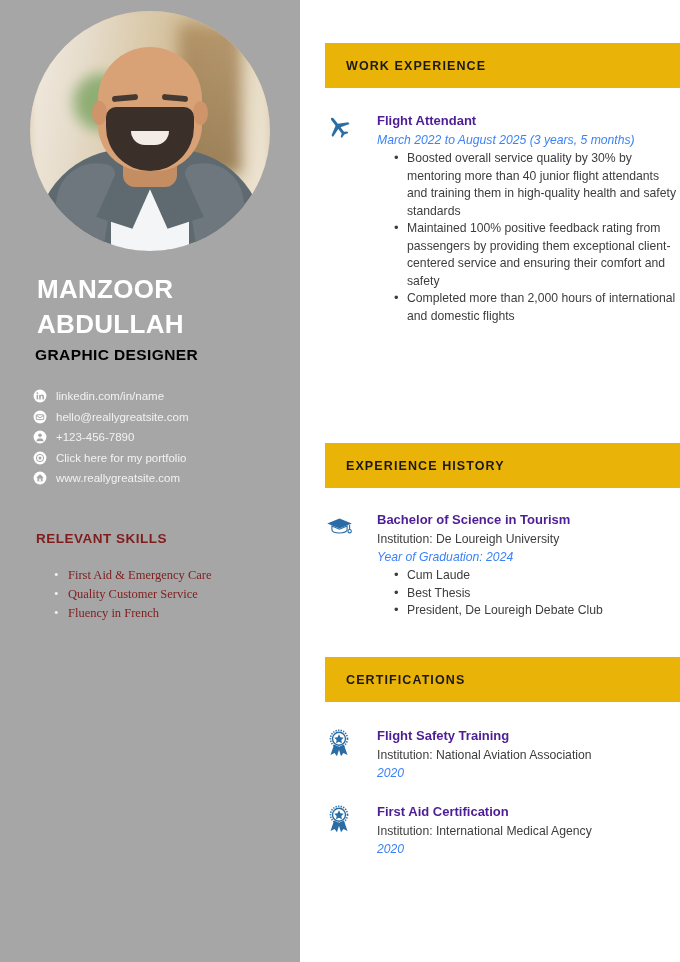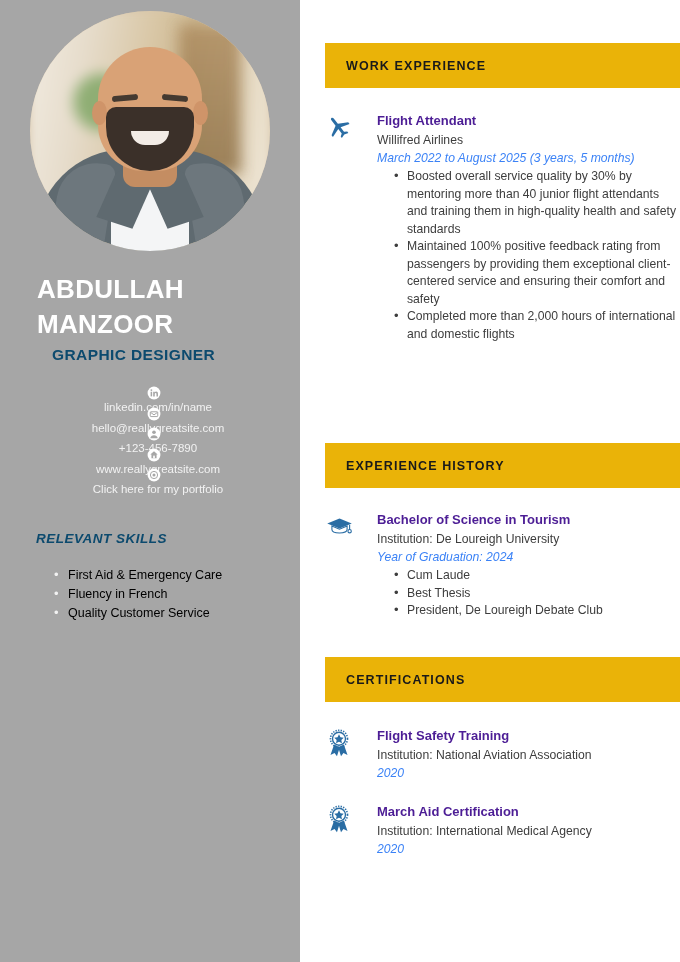--- a/index.html
+++ b/index.html
@@ -147,73 +147,72 @@
     left: 37px; top: 272px;
     width: 250px;
     color: #ffffff;
     font-size: 26px;
     font-weight: bold;
     line-height: 35px;
     letter-spacing: .3px;
   }
   .role {
     position: absolute;
-    left: 52px; top: 346px;
-    color: #0c4a6e;
+    left: 35px; top: 346px;
+    color: #000000;
     font-size: 15.5px;
     font-weight: bold;
     letter-spacing: .4px;
   }
 
   .contacts {
     position: absolute;
     left: 33px; top: 386px;
     width: 250px;
   }
   .contact-row {
     display: flex;
     align-items: center;
     height: 20.5px;
     margin-bottom: 0px;
-    flex-direction: column;
   }
   .c-icon {
     width: 14px; height: 14px;
     flex: 0 0 14px;
     margin-right: 9px;
     display: block;
   }
   .contact-text {
     color: #f2f2f2;
     font-size: 11.5px;
     line-height: 14px;
     white-space: nowrap;
   }
 
   .skills-title {
     position: absolute;
     left: 36px; top: 531px;
-    color: #0c4a6e;
+    color: #7f1d1d;
     font-size: 13.5px;
     font-weight: bold;
     letter-spacing: .5px;
-    font-style: italic;
   }
   .skills-list {
     position: absolute;
     left: 52px; top: 566px;
     width: 230px;
     list-style: none;
   }
   .skills-list li {
     position: relative;
-    color: #000000;
+    color: #7f1d1d;
     font-size: 12.5px;
     line-height: 19px;
     padding-left: 16px;
+    font-family: Liberation Serif, serif;
   }
   .skills-list li::before {
     content: "\2022";
     position: absolute; left: 2px; top: -1px;
     font-size: 13px;
     color: #f2f2f2;
   }
 
   
   .main {
@@ -313,22 +312,22 @@
           <div class="eye-l"></div>
           <div class="eye-r"></div>
           <div class="nose"></div>
           <div class="beard"></div>
           <div class="mouth"></div>
         </div>
       </div>
     </div>
 
     <div class="name">
+      <div>MANZOOR</div>
       <div>ABDULLAH</div>
-      <div>MANZOOR</div>
     </div>
 
     <div class="role">GRAPHIC DESIGNER</div>
 
     <div class="contacts">
 
       <div class="contact-row">
         <svg class="c-icon" viewBox="0 0 24 24">
           <circle cx="12" cy="12" r="11" fill="#ffffff"></circle>
           <rect x="6.2" y="9.8" width="2.6" height="8" fill="#a6a6a6"></rect>
@@ -352,63 +351,62 @@
           <circle cx="12" cy="12" r="11" fill="#ffffff"></circle>
           <circle cx="12" cy="9" r="3.1" fill="#a6a6a6"></circle>
           <path d="M5.6 19.4c.5-3.4 3.2-5.3 6.4-5.3s5.9 1.9 6.4 5.3z" fill="#a6a6a6"></path>
         </svg>
         <span class="contact-text">+123-456-7890</span>
       </div>
 
       <div class="contact-row">
         <svg class="c-icon" viewBox="0 0 24 24">
           <circle cx="12" cy="12" r="11" fill="#ffffff"></circle>
-          <path d="M12 5.6l6.3 5.6h-1.9v6.4H7.6v-6.4H5.7z" fill="#a6a6a6"></path>
-          <rect x="10.6" y="13.1" width="2.8" height="4.5" fill="#ffffff"></rect>
-        </svg>
-        <span class="contact-text">www.reallygreatsite.com</span>
+          <circle cx="12" cy="12" r="6.2" fill="none" stroke="#a6a6a6" stroke-width="1.7"></circle>
+          <circle cx="12" cy="12" r="2.6" fill="#a6a6a6"></circle>
+        </svg>
+        <span class="contact-text">Click here for my portfolio</span>
       </div>
 
       <div class="contact-row">
         <svg class="c-icon" viewBox="0 0 24 24">
           <circle cx="12" cy="12" r="11" fill="#ffffff"></circle>
-          <circle cx="12" cy="12" r="6.2" fill="none" stroke="#a6a6a6" stroke-width="1.7"></circle>
-          <circle cx="12" cy="12" r="2.6" fill="#a6a6a6"></circle>
-        </svg>
-        <span class="contact-text">Click here for my portfolio</span>
+          <path d="M12 5.6l6.3 5.6h-1.9v6.4H7.6v-6.4H5.7z" fill="#a6a6a6"></path>
+          <rect x="10.6" y="13.1" width="2.8" height="4.5" fill="#ffffff"></rect>
+        </svg>
+        <span class="contact-text">www.reallygreatsite.com</span>
       </div>
 
     </div>
 
     <div class="skills-title">RELEVANT SKILLS</div>
     <ul class="skills-list">
       <li>First Aid &amp; Emergency Care</li>
+      <li>Quality Customer Service</li>
       <li>Fluency in French</li>
-      <li>Quality Customer Service</li>
     </ul>
 
   </div>
 
   <div class="main">
 
     <div class="band" style="top:43px;">
       <span class="band-label">WORK EXPERIENCE</span>
     </div>
 
     <div class="entry" style="top:112px;">
       <div class="entry-icon">
         <svg width="26" height="26" viewBox="0 0 64 64">
           <g fill="#2a6da4" transform="rotate(-38 32 32)">
             <path d="M31 3c2.3 0 3.6 2 3.6 4.6v16.6l22.4 12.6v5.4L34.6 35v13.7l6.6 4.6v4.4L31 54.4l-10.2 3.3v-4.4l6.6-4.6V35L5 42.2v-5.4l22.4-12.6V7.6C27.4 5 28.7 3 31 3z"></path>
           </g>
         </svg>
       </div>
       <div class="entry-body">
         <div class="e-title">Flight Attendant</div>
-        <div class="e-sub">Willifred Airlines</div>
         <div class="e-date">March 2022 to August 2025 (3 years, 5 months)</div>
         <ul class="e-list">
           <li>Boosted overall service quality by 30% by mentoring more than 40 junior flight attendants and training them in high-quality health and safety standards</li>
           <li>Maintained 100% positive feedback rating from passengers by providing them exceptional client-centered service and ensuring their comfort and safety</li>
           <li>Completed more than 2,000 hours of international and domestic flights</li>
         </ul>
       </div>
     </div>
 
     <div class="band" style="top:443px;">
@@ -461,20 +459,20 @@
       <div class="entry-icon">
         <svg width="26" height="30" viewBox="0 0 64 74">
           <path d="M20 38l-9 26 10-5 6 8 7-22z" fill="#2a6da4"></path>
           <path d="M44 38l9 26-10-5-6 8-7-22z" fill="#2a6da4"></path>
           <circle cx="32" cy="24" r="21" fill="none" stroke="#2a6da4" stroke-width="4" stroke-dasharray="3.2 3.2"></circle>
           <circle cx="32" cy="24" r="16" fill="none" stroke="#2a6da4" stroke-width="3.4"></circle>
           <path d="M32 13l3.6 7.4 8.1 1.1-5.9 5.7 1.5 8.1L32 31.5l-7.3 3.8 1.5-8.1-5.9-5.7 8.1-1.1z" fill="#2a6da4"></path>
         </svg>
       </div>
       <div class="entry-body">
-        <div class="e-title">March Aid Certification</div>
+        <div class="e-title">First Aid Certification</div>
         <div class="e-sub">Institution: International Medical Agency</div>
         <div class="e-date">2020</div>
       </div>
     </div>
 
   </div>
 </div>
 
 </body></html>

